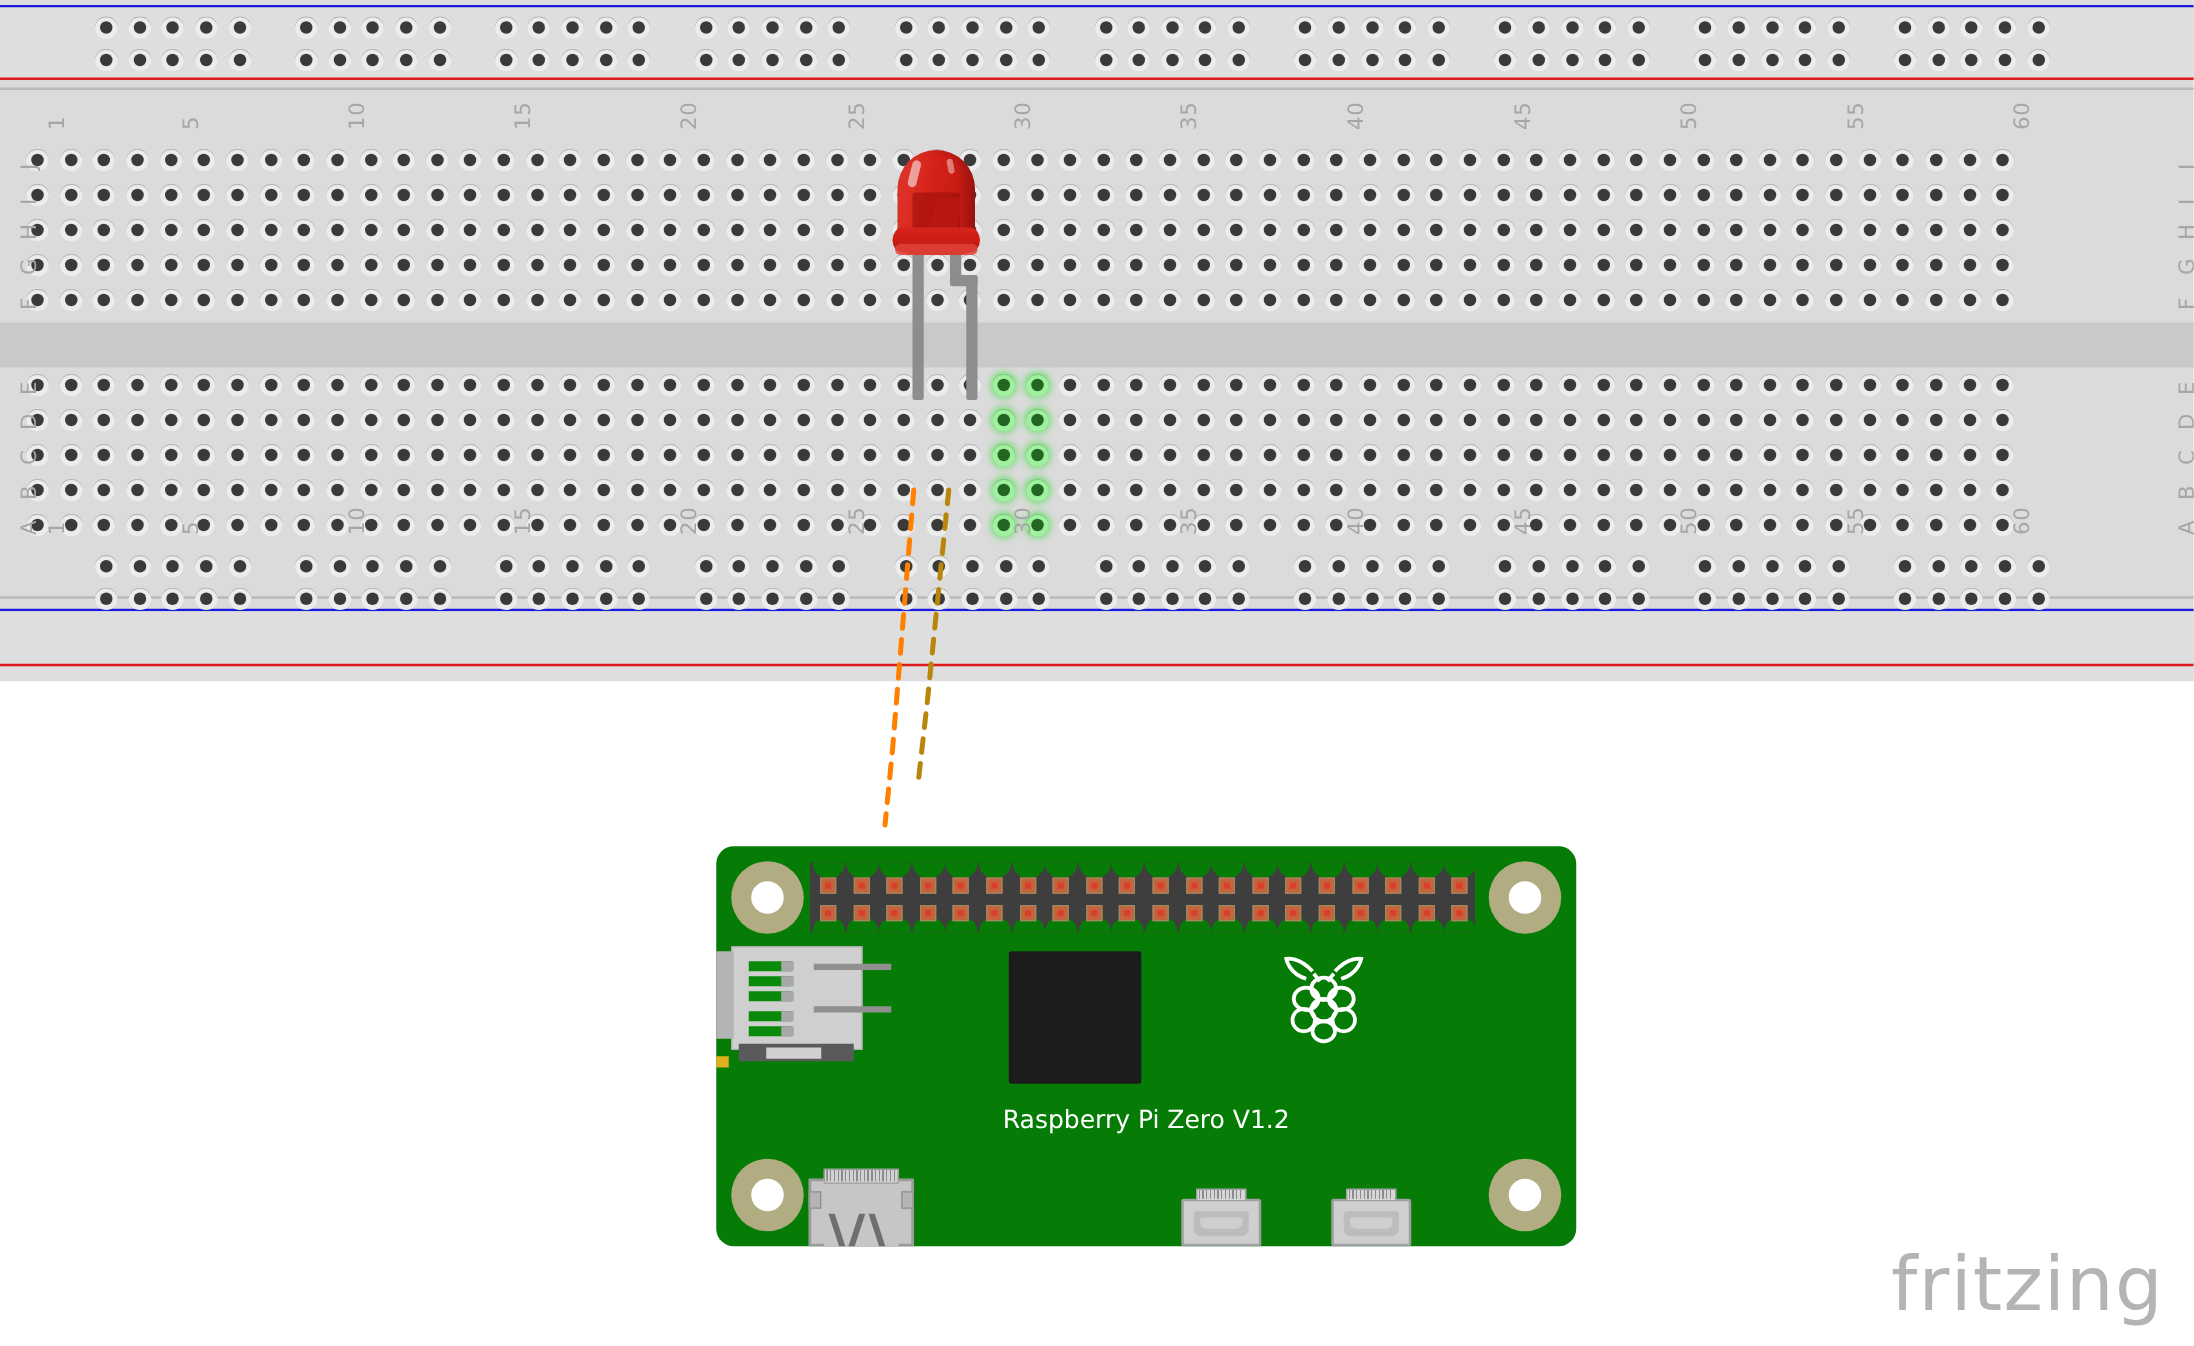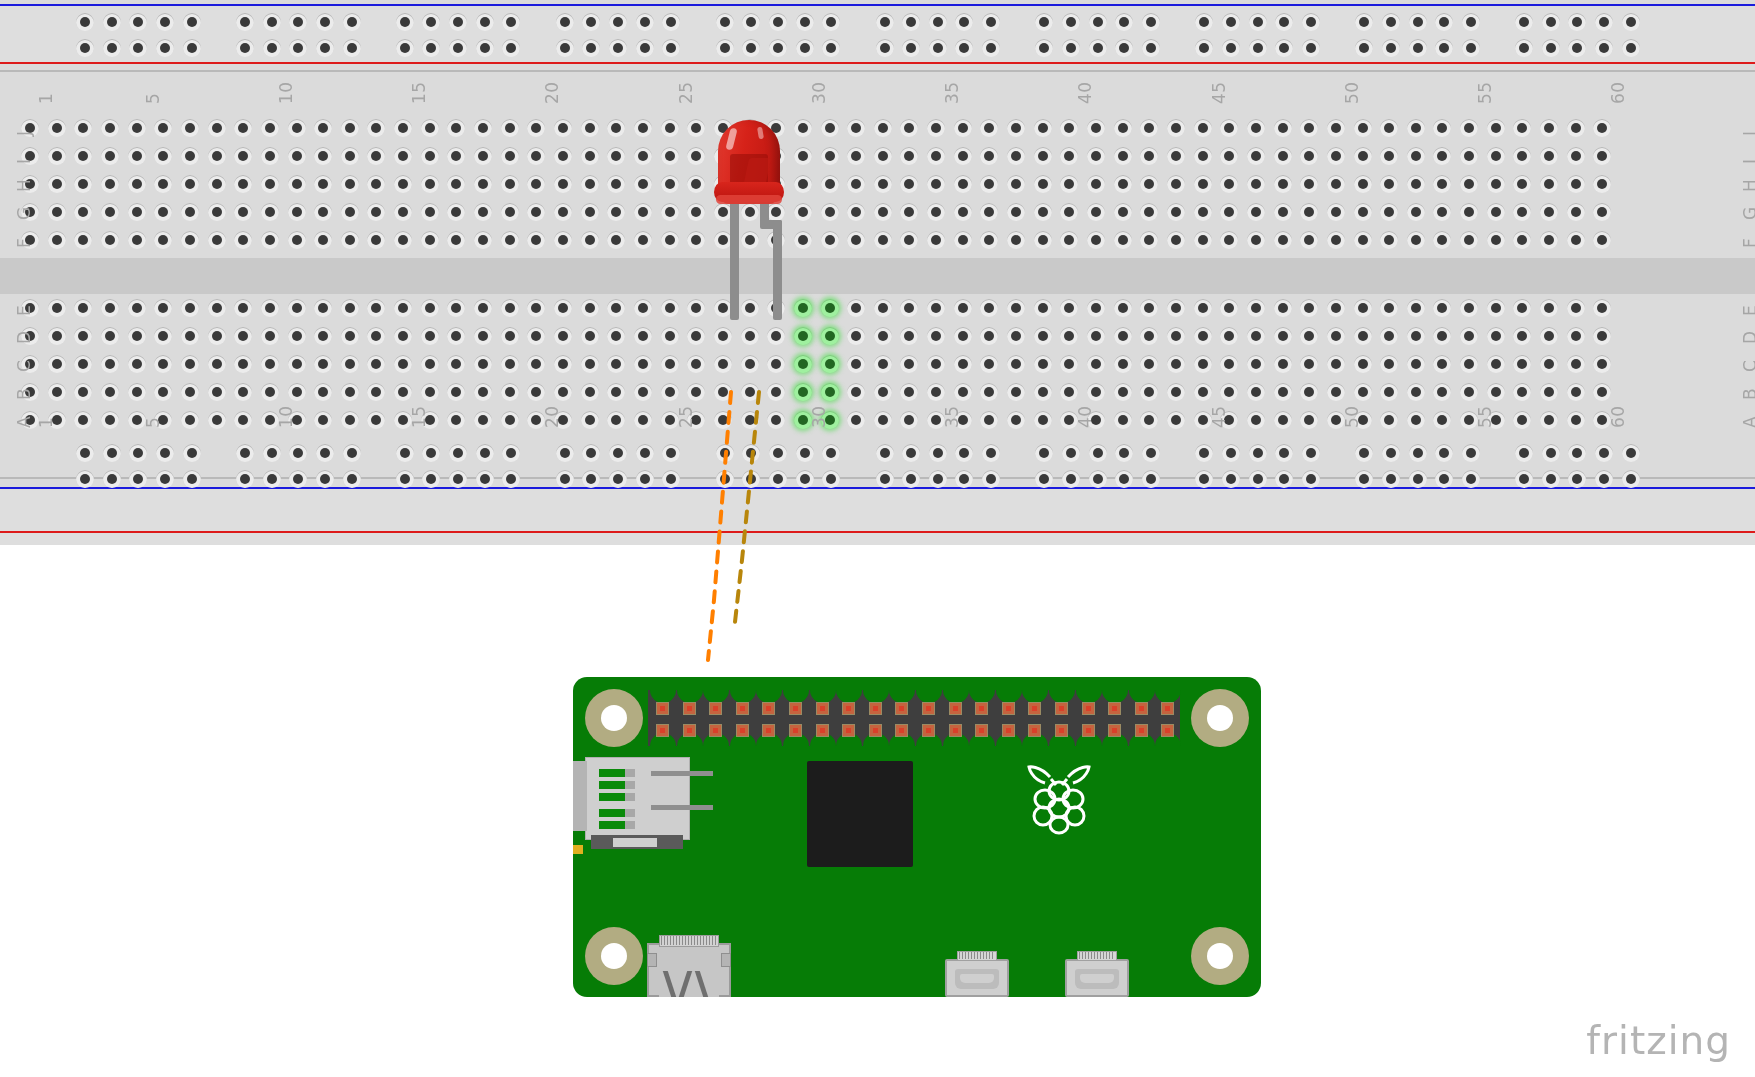--- a/index.html
+++ b/index.html
@@ -448,21 +448,21 @@
     background: #cfcfcf;
     border-radius: 2px 2px 5px 5px;
   }
 
   
   #fritzing-watermark {
     position: absolute;
     right: 24px;
     bottom: 14px;
     color: #b4b4b4;
-    font-size: 39px;
+    font-size: 60px;
     letter-spacing: 1px;
     font-family: "DejaVu Sans", "Liberation Sans", sans-serif;
     margin-top: 18px;
   }
 </style>
 </head>
 <body>
 
 <div id="breadboard">
   <div class="bb-body"></div>
@@ -1478,20 +1478,21 @@
       <ellipse cx="36" cy="36" rx="10" ry="9"></ellipse>
       <ellipse cx="22" cy="44" rx="10" ry="9"></ellipse>
       <ellipse cx="50" cy="44" rx="10" ry="9"></ellipse>
       <ellipse cx="36" cy="53" rx="10" ry="9"></ellipse>
       <ellipse cx="20" cy="61" rx="9" ry="9"></ellipse>
       <ellipse cx="52" cy="61" rx="9" ry="9"></ellipse>
       <ellipse cx="36" cy="70" rx="9" ry="8"></ellipse>
     </g>
   </svg>
 
+  <div class="board-label">Raspberry Pi Zero V1.2</div>
 
   <div class="conn-hdmi">
     <div class="hdmi-body"></div>
     <div class="hdmi-top"></div>
     <div class="hdmi-combs"></div>
     <div class="hdmi-ear" style="left:0px;"></div>
     <div class="hdmi-ear" style="left:74px;"></div>
     <div class="hdmi-mouth"></div>
     <div class="hdmi-zig" style="left:20px; top:40px; width:5px;  height:26px; transform:skewX(18deg);"></div>
     <div class="hdmi-zig" style="left:36px; top:40px; width:5px;  height:26px; transform:skewX(-18deg);"></div>

